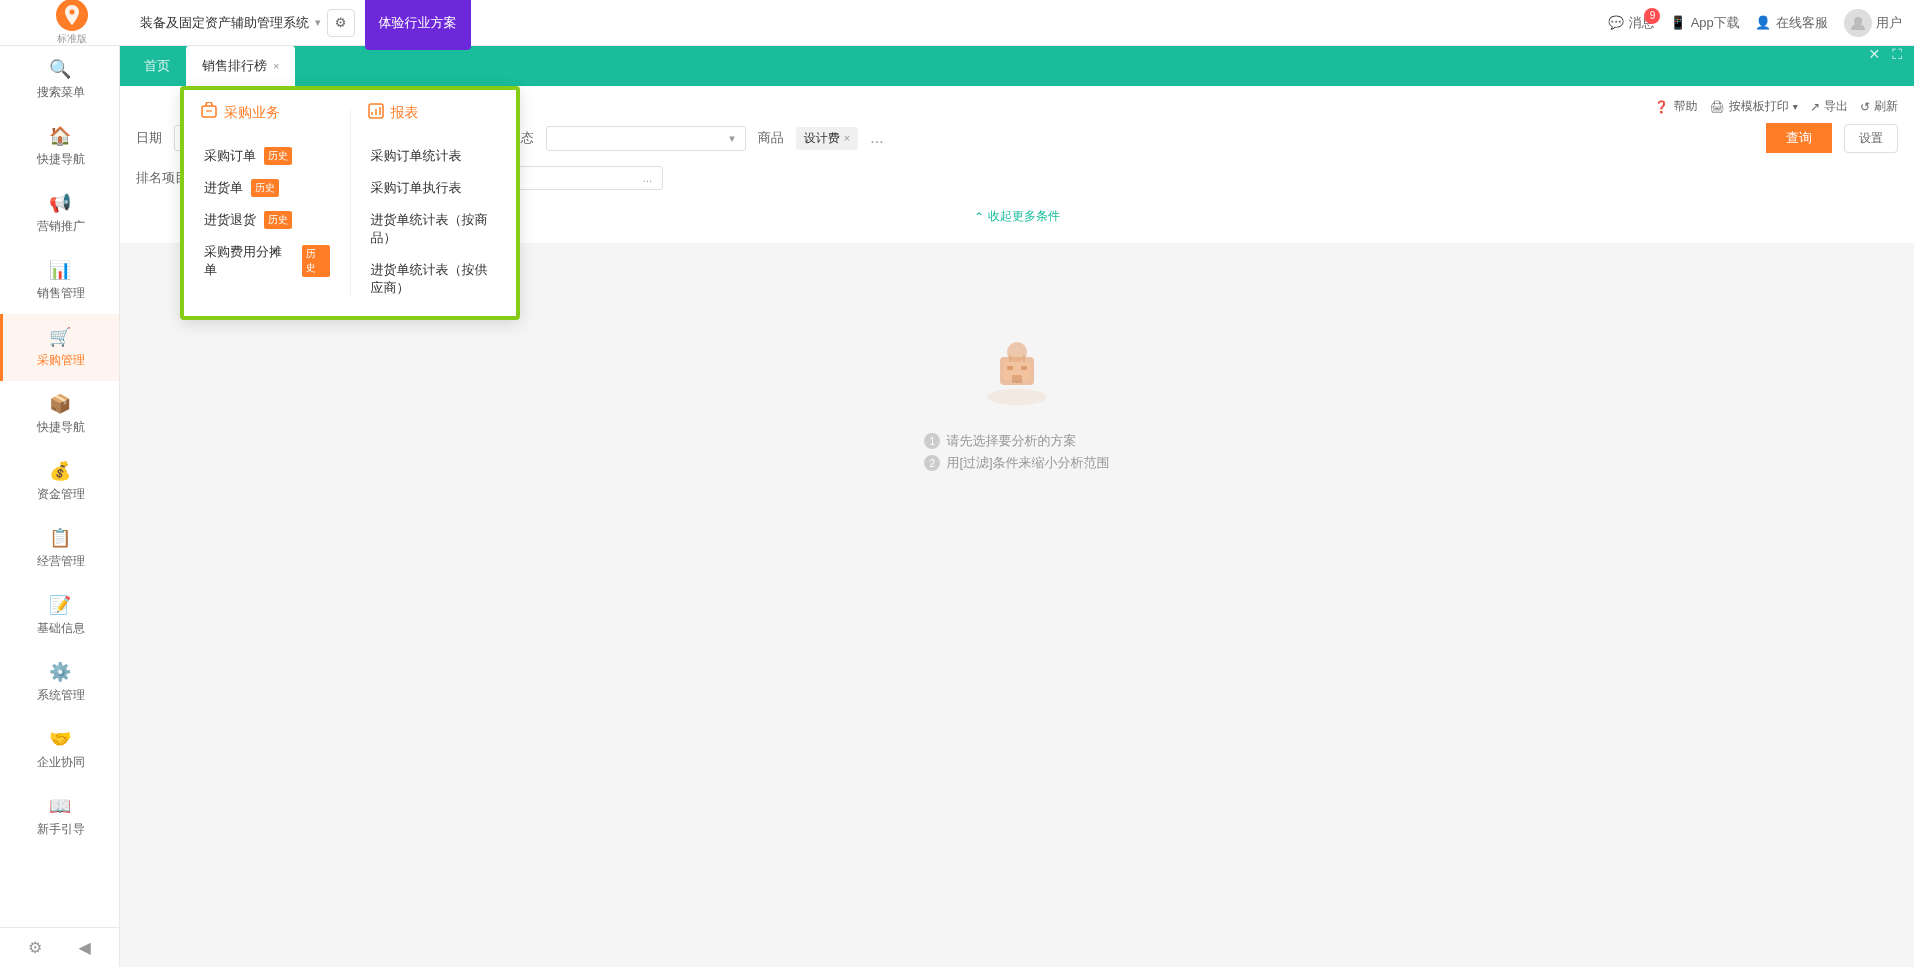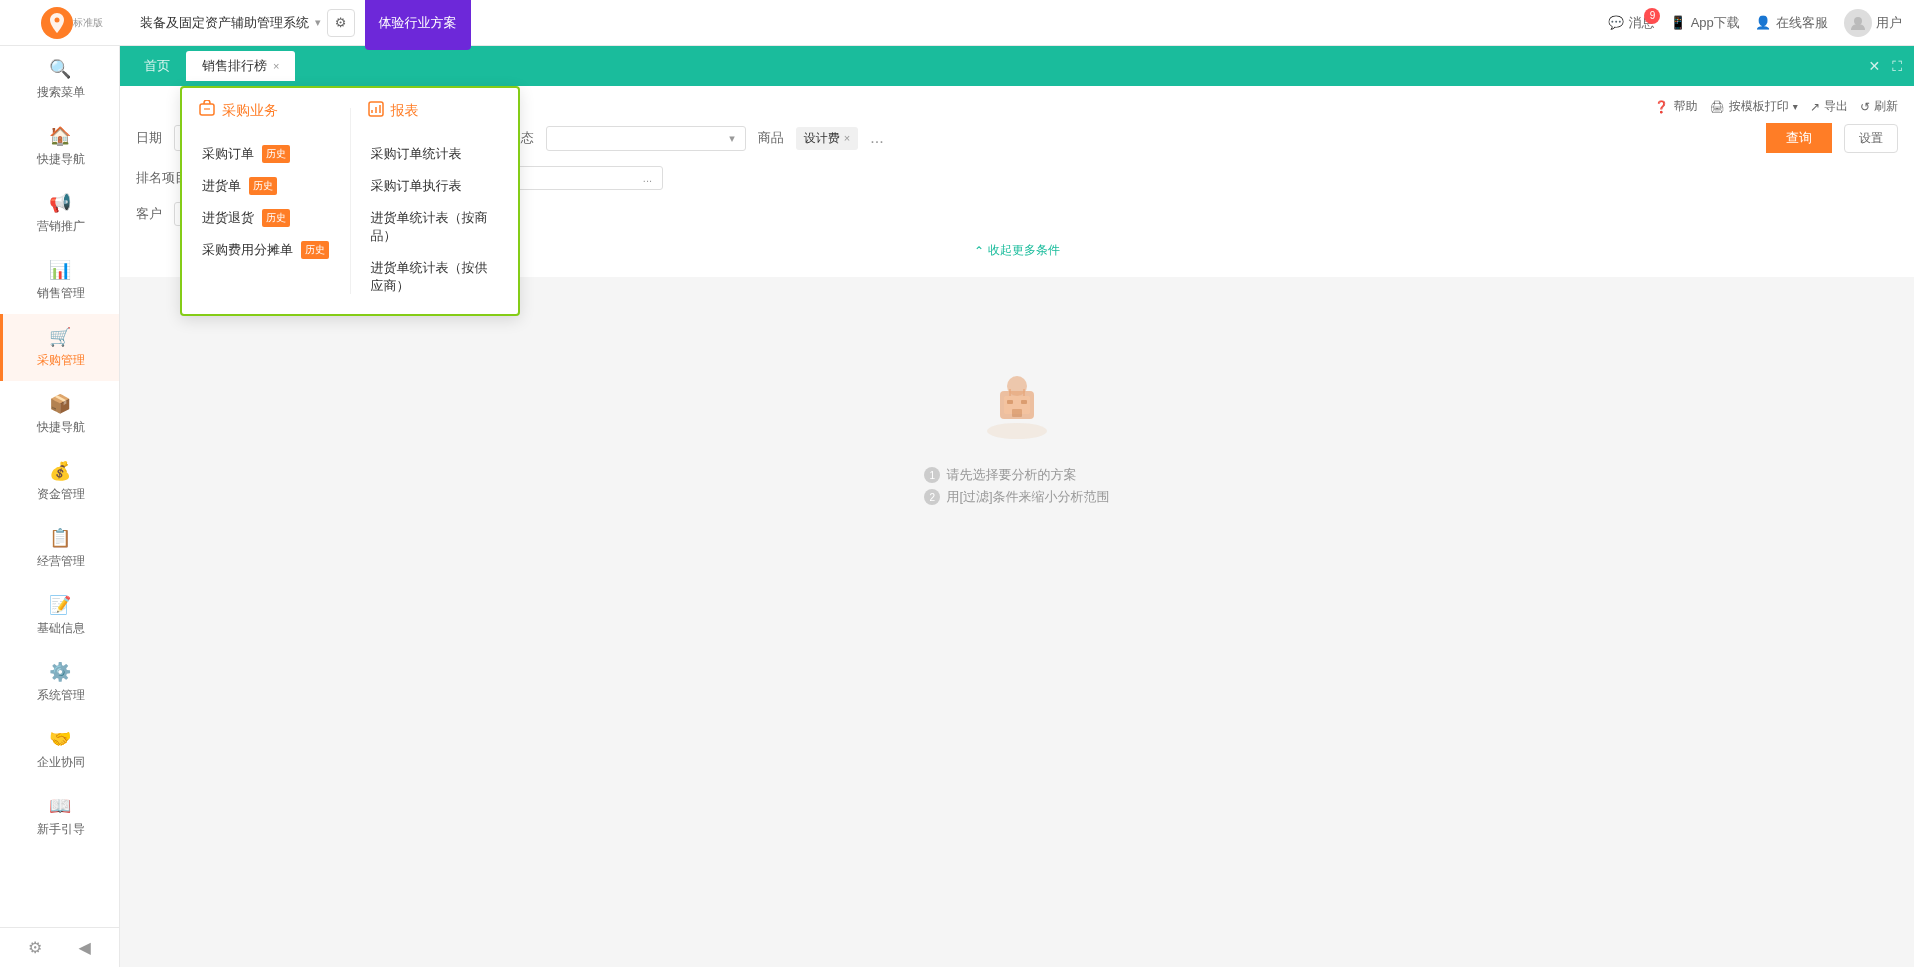--- a/index.html
+++ b/index.html
@@ -12,21 +12,21 @@
       display: flex;
       align-items: center;
       border-bottom: 1px solid #e8e8e8;
       padding: 0 12px;
       position: relative;
       z-index: 100;
     }
     .logo-area {
       width: 120px;
       display: flex;
-      flex-direction: row;
+      flex-direction: column;
       align-items: center;
       justify-content: center;
     }
     .logo-icon {
       width: 32px;
       height: 32px;
       background: #ff7d26;
       border-radius: 50%;
       display: flex;
       align-items: center;
@@ -167,21 +167,20 @@
       flex-direction: column;
       overflow: hidden;
       position: relative;
     }
 
     
     .tab-bar {
       height: 40px;
       background: #1abc9c;
       display: flex;
-      align-items: center;
       padding: 0 8px;
     }
     .tab-item {
       padding: 6px 16px;
       color: rgba(255,255,255,0.85);
       cursor: pointer;
       font-size: 13px;
       border-radius: 3px 3px 0 0;
       display: flex;
       align-items: center;
@@ -375,21 +374,21 @@
       align-items: center;
       justify-content: center;
     }
 
     
     .dropdown-menu {
       position: absolute;
       top: 40px;
       left: 60px;
       background: white;
-      border: 2px solid #84cc16;
+      border: 4px solid #84cc16;
       border-radius: 4px;
       box-shadow: 0 4px 16px rgba(0,0,0,0.12);
       z-index: 1000;
       display: flex;
       width: 340px;
       padding: 12px 0;
     }
     .menu-col {
       flex: 1;
       padding: 0 16px;
@@ -603,27 +602,20 @@
             <span>金额</span>
             <span style="color:#999;font-size:11px;">▾</span>
           </div>
           <span class="filter-label">业务员</span>
           <div class="filter-select" style="min-width:200px;">
             <span></span>
             <span style="color:#999;font-size:11px;">...</span>
           </div>
         </div>
 
-        <div class="filter-row">
-          <span class="filter-label">客户</span>
-          <div class="filter-select" style="min-width:200px;">
-            <span></span>
-            <span style="color:#999;font-size:11px;">...</span>
-          </div>
-        </div>
 
         <div style="display:flex;justify-content:center;">
           <div class="collapse-btn">
             <span>⌃</span>
             <span>收起更多条件</span>
           </div>
         </div>
       </div>
 
       <div class="empty-state">

